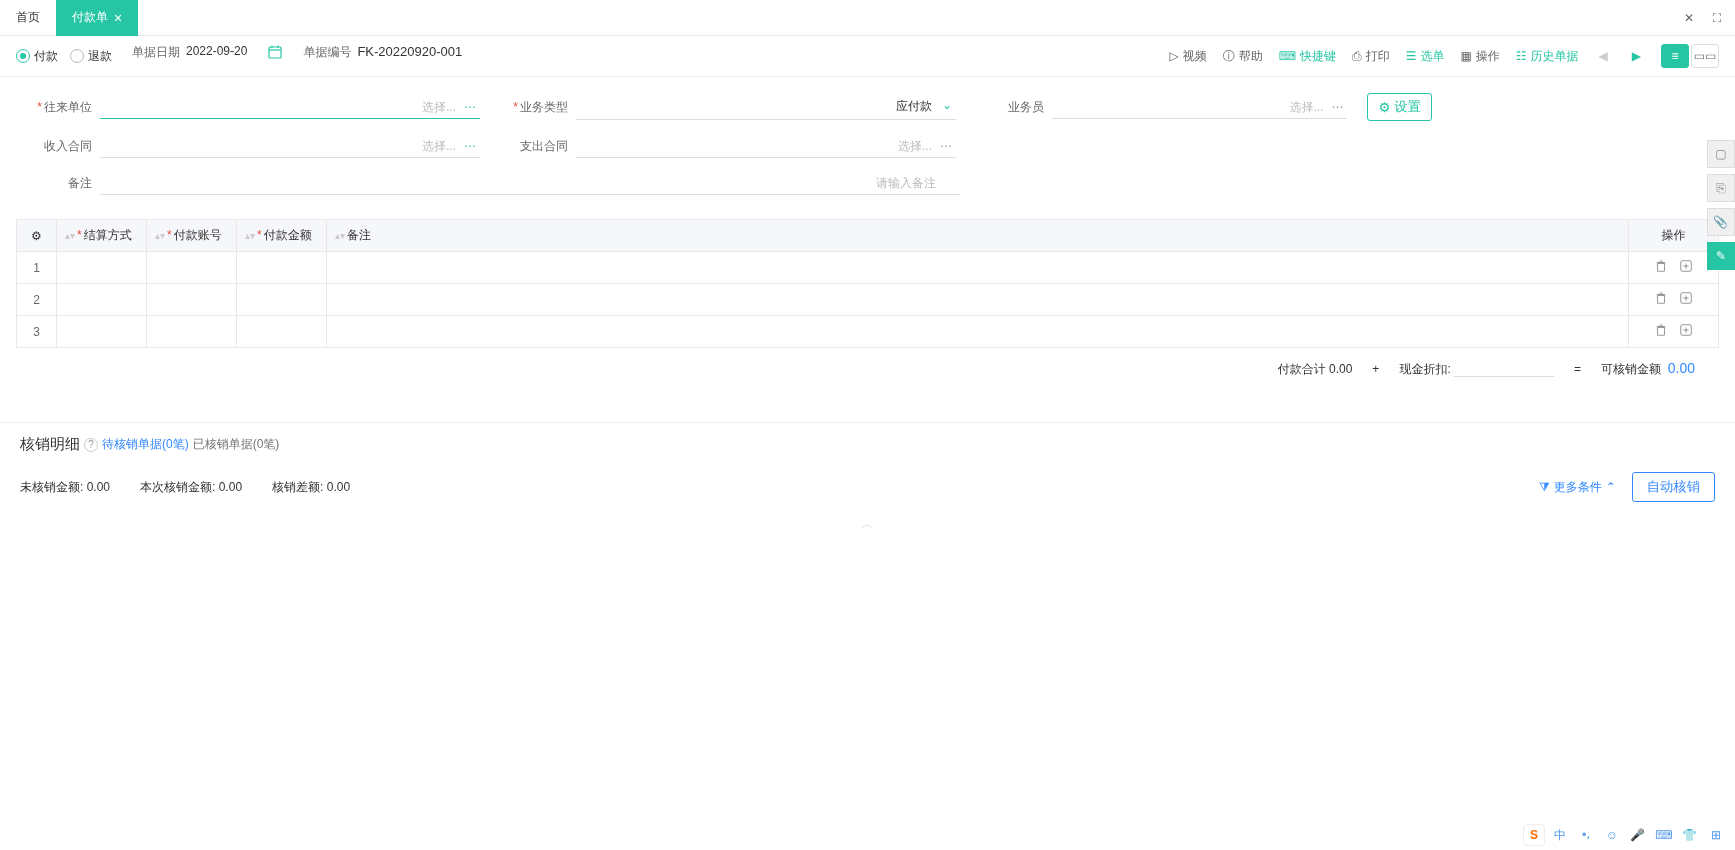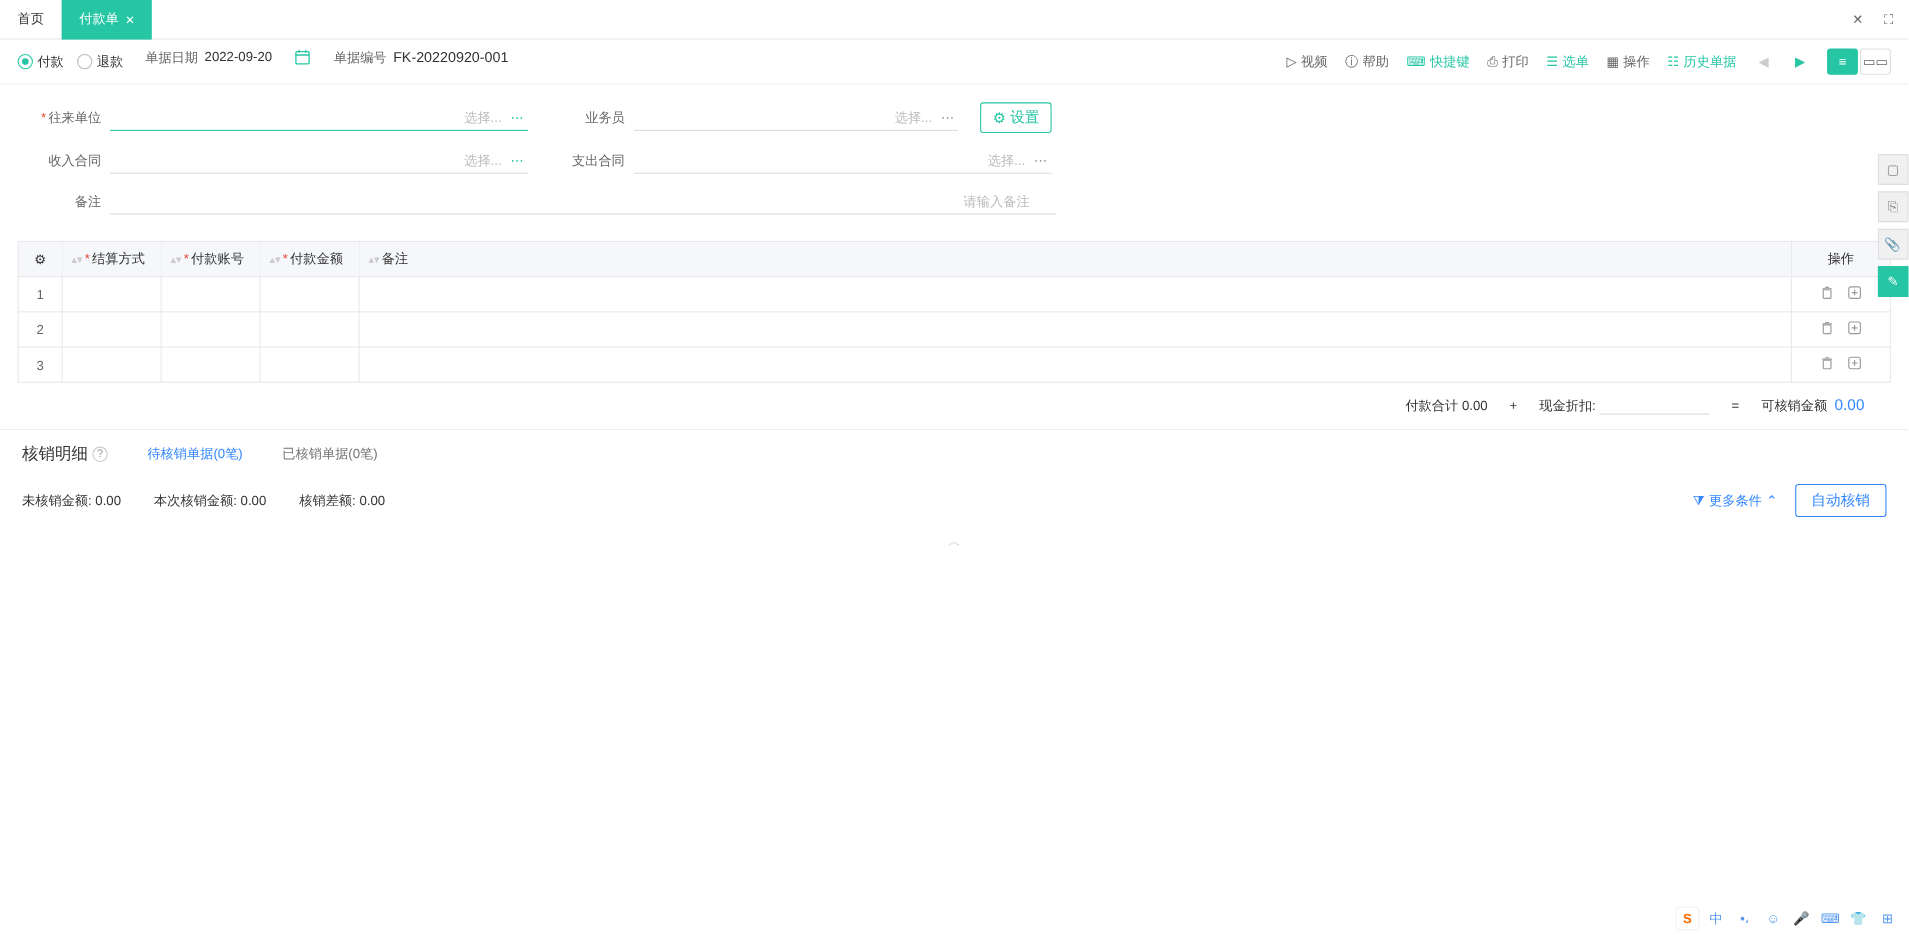--- a/index.html
+++ b/index.html
@@ -60,21 +60,21 @@
 .td-action { text-align: center; }
 .row-action-icon { color: #999; margin: 0 4px; cursor: pointer; display: inline-flex; }
 
 
 .totals { padding: 12px 40px; text-align: right; display: flex; justify-content: flex-end; gap: 20px; align-items: center; color: #333; }
 .amt { color: #333; }
 .amt-accent { color: #3388ff; font-size: 14px; }
 .discount-input { border: none; border-bottom: 1px solid #ddd; width: 100px; outline: none; }
 
 
-.writeoff-hdr { padding: 12px 24px 8px 20px; border-top: 1px solid #eee; display: flex; align-items: center; gap: 36px; }
+.writeoff-hdr { padding: 12px 24px 8px 20px; border-top: 1px solid #eee; display: flex; align-items: center; gap: 4px; margin-top: 32px; }
 .writeoff-title { font-size: 15px; display: flex; align-items: center; gap: 4px; }
 .help-icon { width: 14px; height: 14px; border: 1px solid #ccc; border-radius: 50%; display: inline-flex; align-items: center; justify-content: center; font-size: 10px; color: #999; }
 .wo-tab { color: #737373; cursor: pointer; }
 .wo-tab.active { color: #3388ff; }
 .writeoff-summary { padding: 10px 20px; display: flex; gap: 30px; color: #333; align-items: center; }
 .wo-right { margin-left: auto; display: flex; gap: 16px; align-items: center; }
 .filter-link { color: #3388ff; cursor: pointer; display: flex; align-items: center; gap: 4px; }
 .auto-btn { border: 1px solid #3388ff; color: #3388ff; padding: 5px 14px; border-radius: 3px; cursor: pointer; background: #fff; }
 .collapse-arrow { text-align: center; color: #ccc; padding: 4px; }
 
@@ -171,20 +171,27 @@
   </div>
 </div>
 
 <div class="form">
   <div class="form-row">
     <div class="form-field">
       <span class="form-label"><span class="req">*</span><span>往来单位</span></span>
       <div class="form-input-wrap active">
         <input placeholder="选择..." style="">
         <span class="input-icon accent">⋯</span>
+      </div>
+    </div>
+    <div class="form-field">
+      <span class="form-label"><span class="req">*</span><span>业务类型</span></span>
+      <div class="form-input-wrap">
+        <div class="select-display">应付款</div>
+        <span class="input-icon dropdown-icon">⌄</span>
       </div>
     </div>
     <div class="form-field">
       <span class="form-label">业务员</span>
       <div class="form-input-wrap">
         <input placeholder="选择..." style="">
         <span class="input-icon">⋯</span>
       </div>
       <button class="settings-btn">
           <span>⚙</span>

